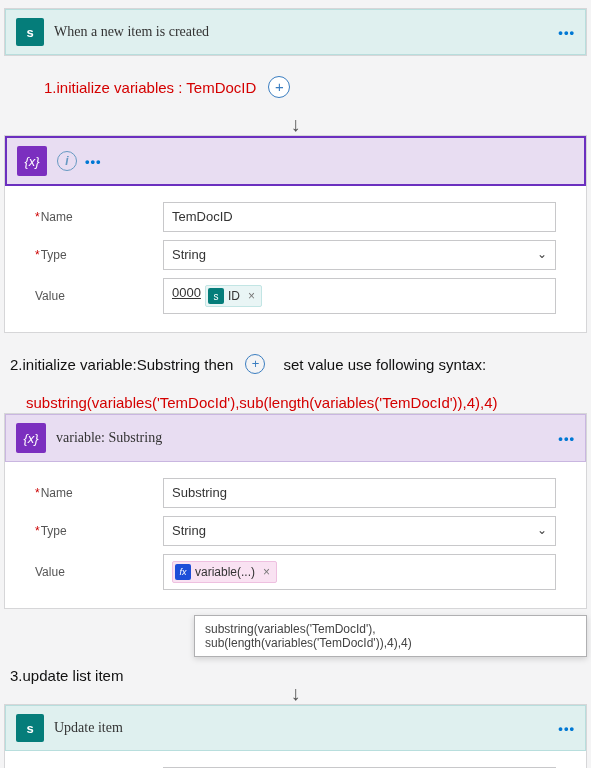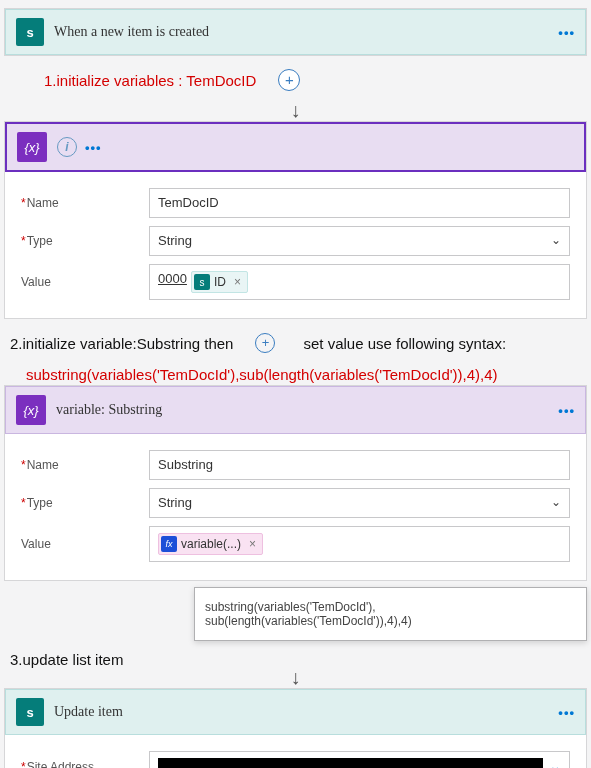--- a/index.html
+++ b/index.html
@@ -46,21 +46,21 @@
       flex: 0 0 auto;
     }
     .hdr-title { flex: 1; color: #333; font-size: 14px; font-family: Liberation Serif, serif; }
     .hdr-actions { display: flex; align-items: center; gap: 8px; }
     .ellipsis { color: #0078d4; font-weight: bold; cursor: pointer; letter-spacing: 1px; }
     .info-circle {
       width: 20px; height: 20px; border: 1.5px solid #6699c2;
       border-radius: 50%; display:flex; align-items:center; justify-content:center;
       color:#6699c2; font-style: italic; font-weight:bold; font-size:12px;
     }
-    .form-row { display: flex; align-items: center; margin: 8px 6px; }
+    .form-row { display: flex; align-items: center; margin: 8px 20px; }
     .form-label { width: 128px; flex: 0 0 auto; font-size: 12px; color: #555; }
     .req::before { content:"*"; color:#c00; margin-right:1px; }
     .form-input {
       flex: 1; border: 1px solid #c8c8ca; padding: 6px 8px;
       font-size: 13px; background: #fff; min-height: 30px;
       display: flex; align-items: flex-start; gap: 4px; flex-wrap: wrap;
     }
     .form-input.select { position: relative; padding-right: 26px; cursor: pointer; }
     .chev-down {
       position: absolute; right: 8px; font-size: 12px; color: #444;
@@ -70,40 +70,40 @@
     .ann-red { color: #d40000; font-size: 15px; margin: 4px 0 2px 40px; }
     .ann-black { color: #111; font-size: 15px; margin: 4px 0 2px 6px; }
     .ann-black .red { color: #d40000; }
     .arrow-col { display: flex; flex-direction: column; align-items: center; margin: -2px 0 2px; }
     .plus-circle {
       width: 22px; height: 22px; border: 1.5px solid #3a7dc0; border-radius: 50%;
       display: flex; align-items: center; justify-content: center; color: #3a7dc0;
       font-size: 15px; background: #fff;
     }
     .down-arrow { color: #555; font-size: 20px; line-height: 0.9; }
-    .annline { display: flex; align-items: center; gap: 22px; margin: 12px 0; }
+    .annline { display: flex; align-items: center; gap: 12px; margin: 19px 0; }
     .token {
       display: inline-flex; align-items: center; gap: 4px;
       padding: 2px 6px 2px 2px; border-radius: 2px;
       font-size: 12px;
     }
     .token .tico {
       width: 16px; height: 16px; display:inline-flex; align-items:center; justify-content:center;
       border-radius: 2px; color:#fff; font-size:10px;
     }
     .token.sp { background: #e9f5f5; border: 1px solid #c2e5e4; }
     .token.sp .tico { background: #057d7a; }
     .token.fx { background: #f9e2f2; border: 1px solid #eec0e0; }
     .token.fx .tico { background: #1d4ed8; font-style: italic; font-size: 9px; }
     .token .x { color: #777; margin-left: 4px; cursor: pointer; }
     .tooltip-box {
       position: relative;
       margin: -2px 0 6px 190px;
       background: #fff; border: 1px solid #b0b0b2;
-      padding: 12px 10px; font-size: 12px; color: #444;
+      padding: 6px 10px; font-size: 12px; color: #444;
       box-shadow: 0 2px 6px rgba(0,0,0,.15);
       display: inline-block;
     }
     .small-txt { font-size: 13px; color: #333; text-decoration: underline; }
     .inline-plus { display:inline-flex; width:20px;height:20px;border:1.5px solid #3a7dc0;border-radius:50%;align-items:center;justify-content:center;color:#3a7dc0; }
   </style>
 </head>
 <body>
 
 

